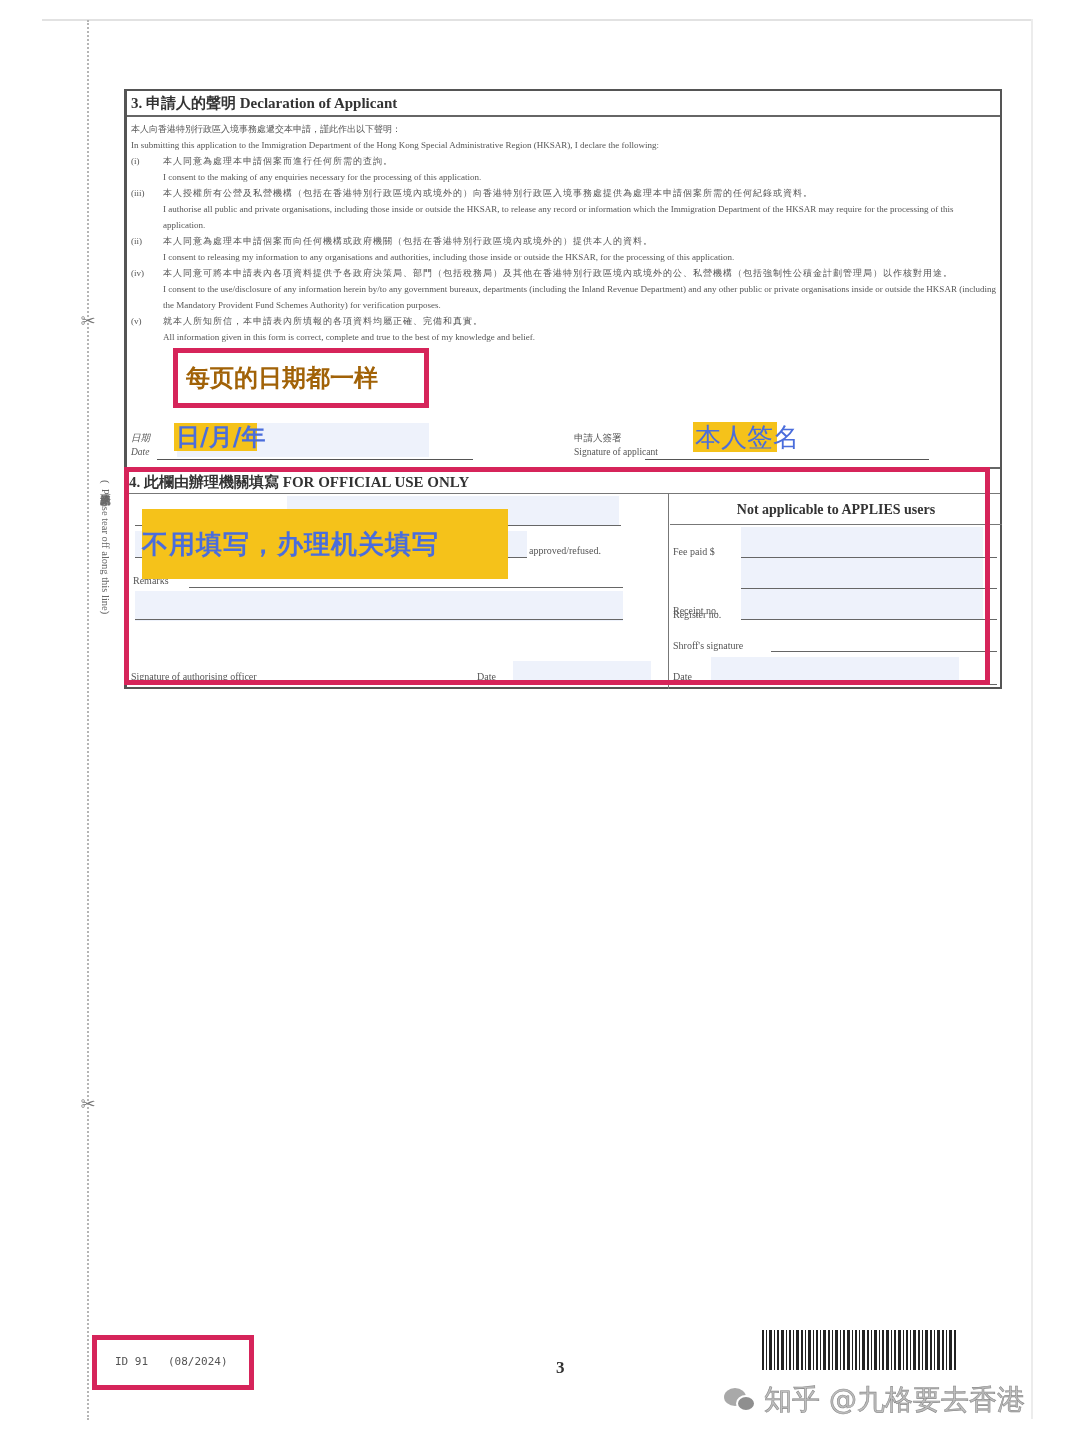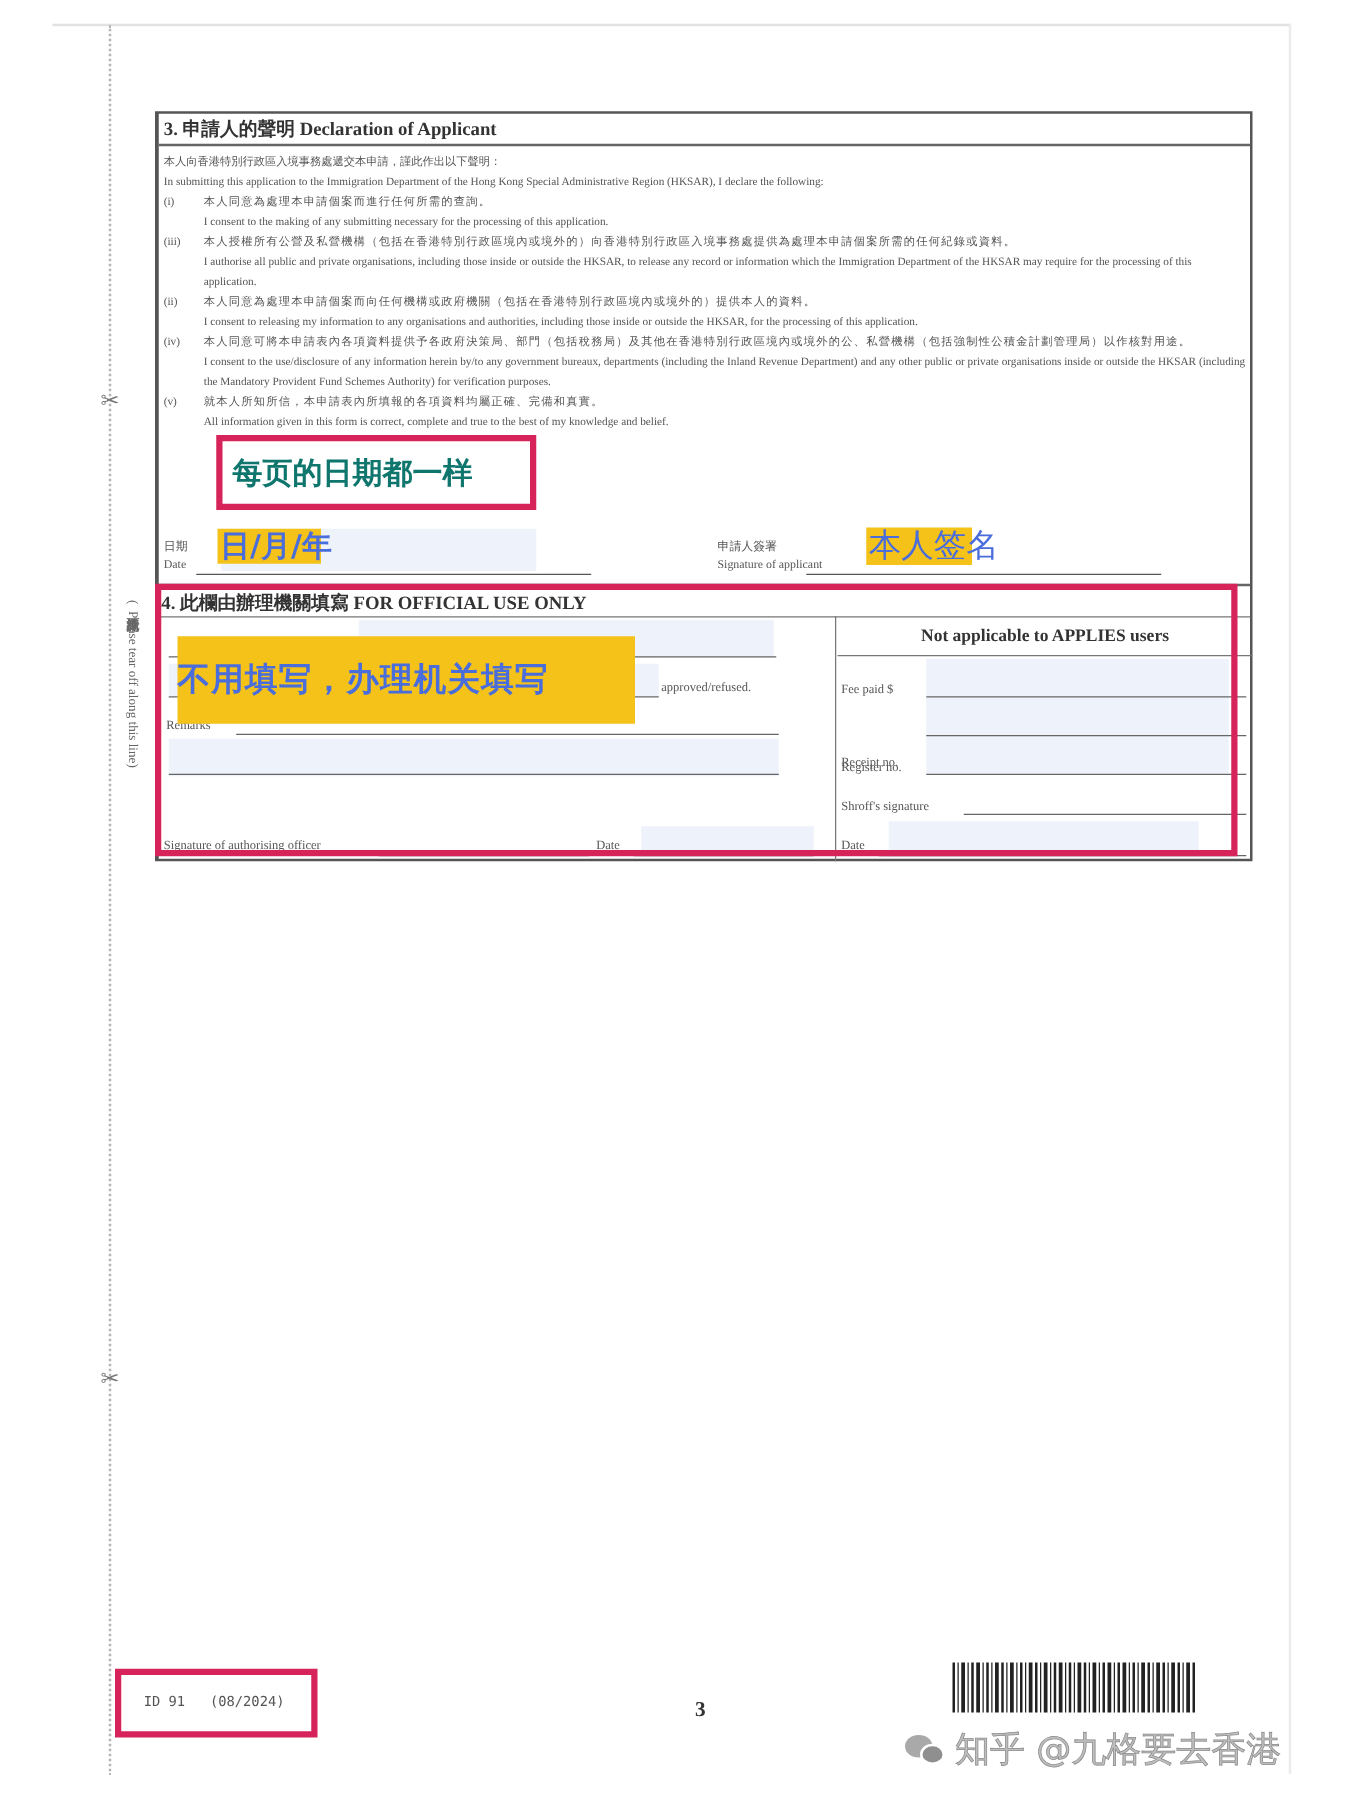--- a/index.html
+++ b/index.html
@@ -14,37 +14,37 @@
 
   .form { position: absolute; left: 124px; top: 89px; width: 878px; height: 600px; border: 2px solid #555; border-left-width: 3px; }
   .sec3-title { position: absolute; left: 0; top: 0; width: 100%; height: 26px; border-bottom: 2px solid #666; padding: 3px 4px; font-size: 15px; font-weight: bold; color: #333; }
   .sec3-body { position: absolute; left: 4px; top: 30px; width: 866px; font-size: 9px; color: #555; line-height: 16px; }
   .decl-line { white-space: nowrap; overflow: hidden; }
   .decl-item { display: flex; }
   .decl-num { width: 32px; flex: none; }
   .decl-text { flex: 1; }
   .decl-text .zh { letter-spacing: 1px; }
 
-  .date-row { position: absolute; left: 4px; top: 340px; font-size: 9.5px; color: #555; line-height: 14px; }
+  .date-row { position: absolute; left: 4px; top: 340px; font-size: 9.5px; color: #555; line-height: 14px; font-style: italic; }
   .date-line { position: absolute; left: 30px; top: 368px; width: 316px; border-bottom: 1.5px solid #555; }
   .date-fill-bg { position: absolute; left: 50px; top: 332px; width: 252px; height: 34px; background: #eef2fb; }
   .sig-row { position: absolute; left: 402px; top: 340px; font-size: 9.5px; color: #555; line-height: 14px; margin-left: 45px; }
   .sig-line { position: absolute; left: 518px; top: 368px; width: 284px; border-bottom: 1.5px solid #555; }
 
   .sec4-divider { position: absolute; left: 0; top: 376px; width: 100%; border-top: 2px solid #666; }
   .sec4-title { position: absolute; left: 2px; top: 382px; font-size: 15px; font-weight: bold; color: #333; }
   .sec4-title-line { position: absolute; left: 0; top: 402px; width: 100%; border-top: 1.5px solid #777; }
   .sec4-vdiv { position: absolute; left: 541px; top: 402px; height: 196px; border-left: 1.5px solid #777; }
   .official-label { position: absolute; font-size: 10px; color: #555; white-space: nowrap; }
   .fill-bg { position: absolute; background: #eef2fb; }
   .hline { position: absolute; border-bottom: 1.5px solid #666; }
   .not-app { position: absolute; left: 543px; top: 404px; width: 332px; height: 30px; text-align: center; font-size: 14px; font-weight: bold; color: #333; line-height: 30px; border-bottom: 1.5px solid #777; }
 
   .annot-box { position: absolute; border: 5px solid #d6245a; }
-  .note-date { left: 173px; top: 348px; width: 256px; height: 60px; background: #ffffff; font-family: "DejaVu Sans", sans-serif; font-weight: bold; font-size: 24px; color: #0f766e; line-height: 50px; padding-left: 8px; }
+  .note-date { left: 173px; top: 348px; width: 256px; height: 60px; background: #ffffff; font-family: "DejaVu Sans", sans-serif; font-weight: bold; font-size: 24px; color: #a16207; line-height: 50px; padding-left: 8px; }
   .hl-date { position: absolute; left: 174px; top: 421px; height: 32px; font-family: "DejaVu Sans", sans-serif; font-size: 24px; font-weight: bold; color: #4a6ddc; line-height: 32px; }
   .hl-date .bg { background: linear-gradient(to right, #f5c21a 0, #f5c21a 88%, transparent 88%); padding: 0 2px; }
   .hl-sig { position: absolute; left: 693px; top: 421px; height: 32px; font-family: "DejaVu Sans", sans-serif; font-size: 26px; font-weight: normal; color: #4a6ddc; line-height: 32px; }
   .hl-sig .bg { background: linear-gradient(to right, #f5c21a 0, #f5c21a 78%, transparent 78%); padding: 0 2px; }
   .official-box { left: 124px; top: 467px; width: 866px; height: 218px; }
   .note-official { position: absolute; left: 142px; top: 509px; width: 366px; height: 70px; background: #f5c21a; font-family: "DejaVu Sans", sans-serif; font-weight: bold; font-size: 26px; color: #4a6ddc; line-height: 70px; padding-left: 0; letter-spacing: 1px; }
   .code-box { left: 92px; top: 1335px; width: 162px; height: 55px; font-family: "DejaVu Sans Mono", monospace; font-size: 11px; color: #555; line-height: 44px; padding-left: 18px; white-space: pre; }
 
   .page-num { position: absolute; left: 556px; top: 1358px; font-size: 17px; font-weight: bold; color: #333; }
   .barcode { position: absolute; left: 762px; top: 1330px; width: 238px; height: 40px; display: flex; align-items: stretch; }
@@ -68,21 +68,21 @@
   <div class="sec3-title">3. 申請人的聲明 Declaration of Applicant</div>
 
   <div class="sec3-body">
     <div class="decl-line">本人向香港特別行政區入境事務處遞交本申請，謹此作出以下聲明：</div>
     <div class="decl-line">In submitting this application to the Immigration Department of the Hong Kong Special Administrative Region (HKSAR), I declare the following:</div>
 
     <div class="decl-item">
       <div class="decl-num">(i)</div>
       <div class="decl-text">
         <div class="zh">本人同意為處理本申請個案而進行任何所需的查詢。</div>
-        <div>I consent to the making of any submitting necessary for the processing of this application.</div>
+        <div>I consent to the making of any enquiries necessary for the processing of this application.</div>
       </div>
     </div>
     <div class="decl-item">
       <div class="decl-num">(iii)</div>
       <div class="decl-text">
         <div class="zh">本人授權所有公營及私營機構（包括在香港特別行政區境內或境外的）向香港特別行政區入境事務處提供為處理本申請個案所需的任何紀錄或資料。</div>
         <div>I authorise all public and private organisations, including those inside or outside the HKSAR, to release any record or information which the Immigration Department of the HKSAR may require for the processing of this application.</div>
       </div>
     </div>
     <div class="decl-item">

